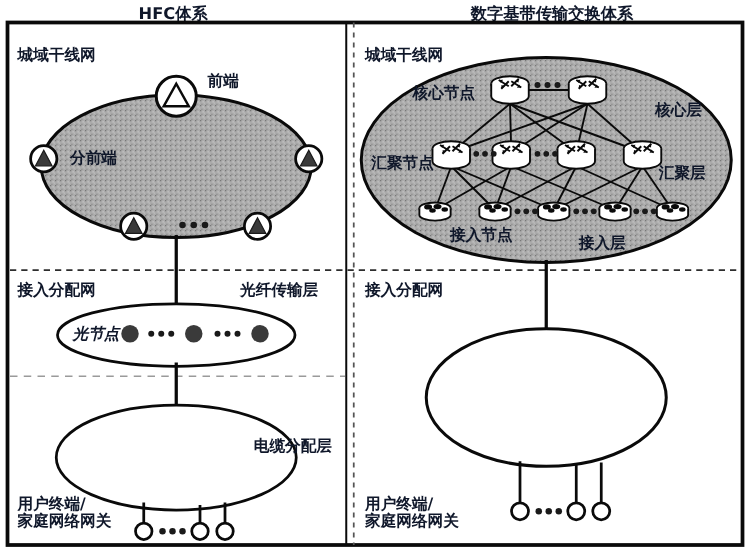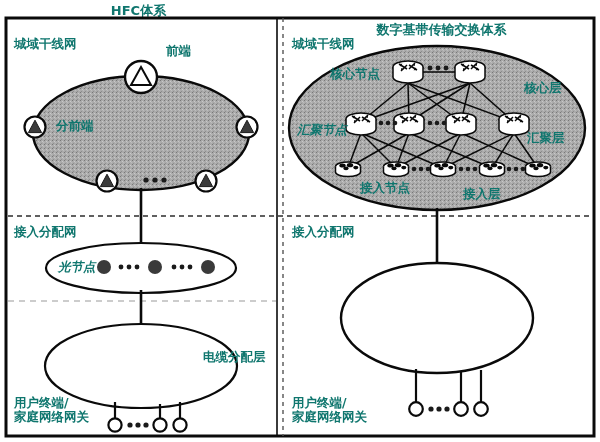--- a/index.html
+++ b/index.html
@@ -2,35 +2,35 @@
 <html><head>
 <meta charset="utf-8">
 <style>
   html,body{margin:0;padding:0;background:#ffffff;}
   body{
     font-family:"DejaVu Sans","Liberation Sans",sans-serif;
     width:600px;height:442px;overflow:hidden;position:relative;
   }
   #root{position:relative;width:600px;height:442px;}
   .cap{
-    position:absolute;font-weight:bold;color:#0f766e;
+    position:absolute;font-weight:bold;color:#0f172a;
     white-space:nowrap;letter-spacing:0px;
   }
   .title{font-size:13px;}
   .lbl{font-size:12.5px;}
   .lbl2{font-size:12.5px;line-height:14px;white-space:pre-line;}
   svg{position:absolute;left:0;top:0;}
 </style>
 </head>
 <body>
 
 <div id="root">
 
   <div class="cap title" style="left:0;top:2px;width:277px;text-align:center;">HFC体系</div>
-  <div class="cap title" style="left:283px;top:2px;width:317px;text-align:center;margin-top:19px;">数字基带传输交换体系</div>
+  <div class="cap title" style="left:283px;top:2px;width:317px;text-align:center;">数字基带传输交换体系</div>
 
   <svg width="600" height="442" viewBox="0 0 600 442">
     <defs>
 
       <pattern id="speckle" width="4" height="4" patternUnits="userSpaceOnUse">
         <rect width="4" height="4" fill="#ababab"></rect>
         <rect x="0" y="0" width="1" height="1" fill="#787878"></rect>
         <rect x="2" y="1" width="1" height="1" fill="#c9c9c9"></rect>
         <rect x="1" y="3" width="1" height="1" fill="#8e8e8e"></rect>
         <rect x="3" y="2" width="1" height="1" fill="#bdbdbd"></rect>
@@ -243,32 +243,33 @@
     <circle cx="461" cy="409" r="6.8" fill="#ffffff" stroke="#0a0a0a" stroke-width="2.2"></circle>
     <circle cx="481" cy="409" r="6.8" fill="#ffffff" stroke="#0a0a0a" stroke-width="2.2"></circle>
     <g>
       <circle cx="431" cy="409" r="2.6" fill="#1a1a1a"></circle>
       <circle cx="439" cy="409" r="2.6" fill="#1a1a1a"></circle>
       <circle cx="447" cy="409" r="2.6" fill="#1a1a1a"></circle>
     </g>
   </svg>
 
   <div class="cap lbl" style="left:14px;top:36px;">城域干线网</div>
-  <div class="cap lbl" style="left:166px;top:43px;">前端</div>
+  <div class="cap lbl" style="left:166px;top:57px;">前端</div>
   <div class="cap lbl" style="left:56px;top:118px;">分前端</div>
   <div class="cap lbl" style="left:14px;top:224px;">接入分配网</div>
+  <div class="cap lbl" style="left:192px;top:224px;">光纤传输层</div>
   <div class="cap lbl" style="left:58px;top:259px;font-style:italic;">光节点</div>
   <div class="cap lbl" style="left:203px;top:305px;margin-top:44px;">电缆分配层</div>
   <div class="cap lbl2" style="left:14px;top:396px;">用户终端/
 家庭网络网关</div>
 
   <div class="cap lbl" style="left:292px;top:36px;">城域干线网</div>
   <div class="cap lbl" style="left:330px;top:66px;">核心节点</div>
   <div class="cap lbl" style="left:500px;top:80px;margin-left:24px;">核心层</div>
-  <div class="cap lbl" style="left:297px;top:122px;font-style:italic;">汇聚节点</div>
+  <div class="cap lbl" style="left:297px;top:122px;">汇聚节点</div>
   <div class="cap lbl" style="left:527px;top:130px;font-family:Liberation Mono, monospace;">汇聚层</div>
   <div class="cap lbl" style="left:360px;top:180px;">接入节点</div>
   <div class="cap lbl" style="left:463px;top:186px;text-align:right;">接入层</div>
   <div class="cap lbl" style="left:292px;top:224px;">接入分配网</div>
   <div class="cap lbl2" style="left:292px;top:396px;">用户终端/
 家庭网络网关</div>
 
 </div>
 
 </body></html>

